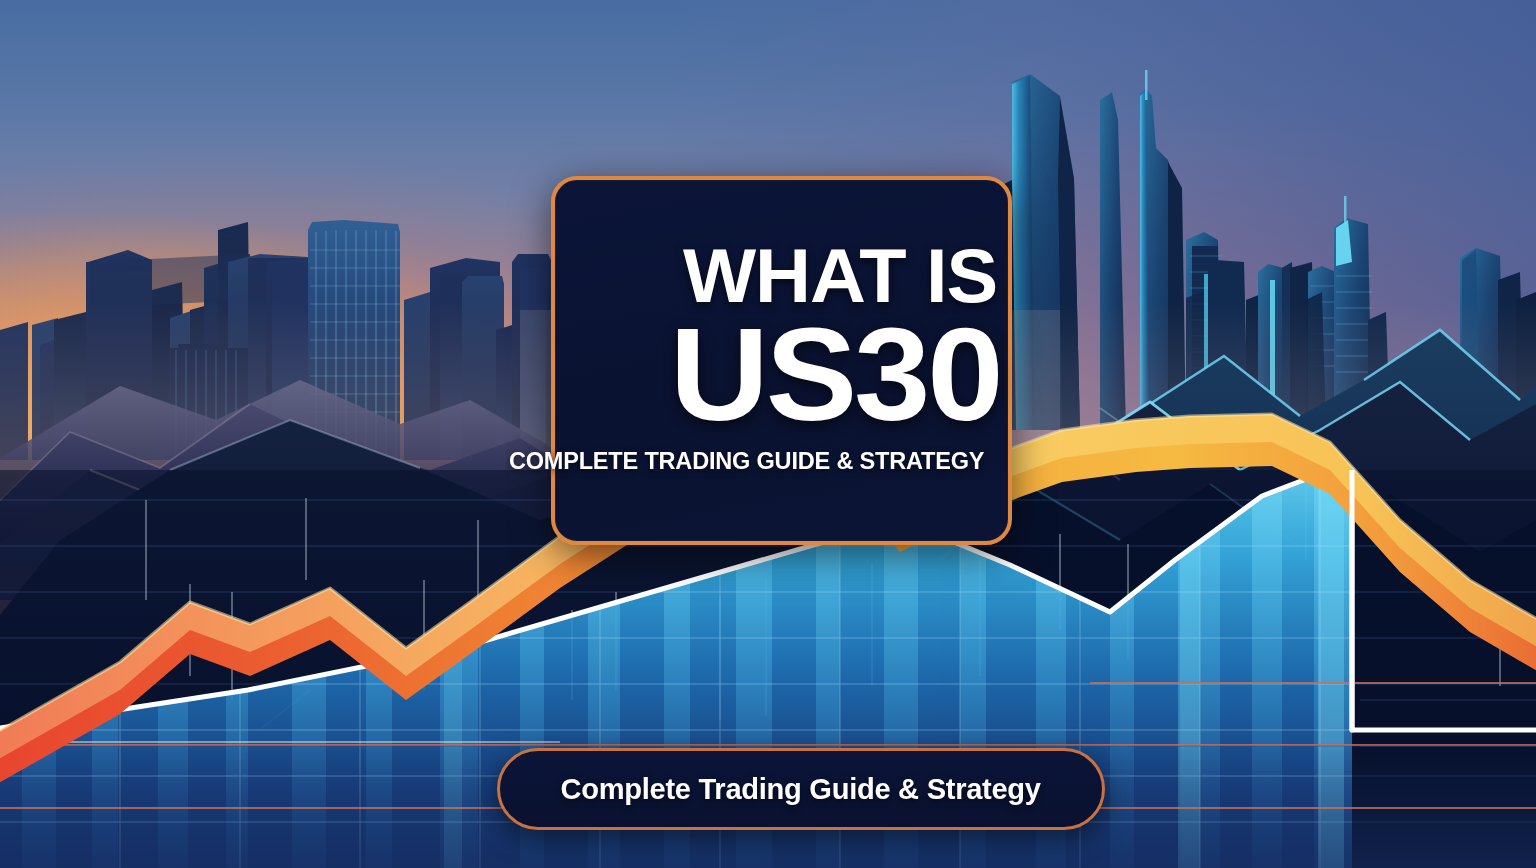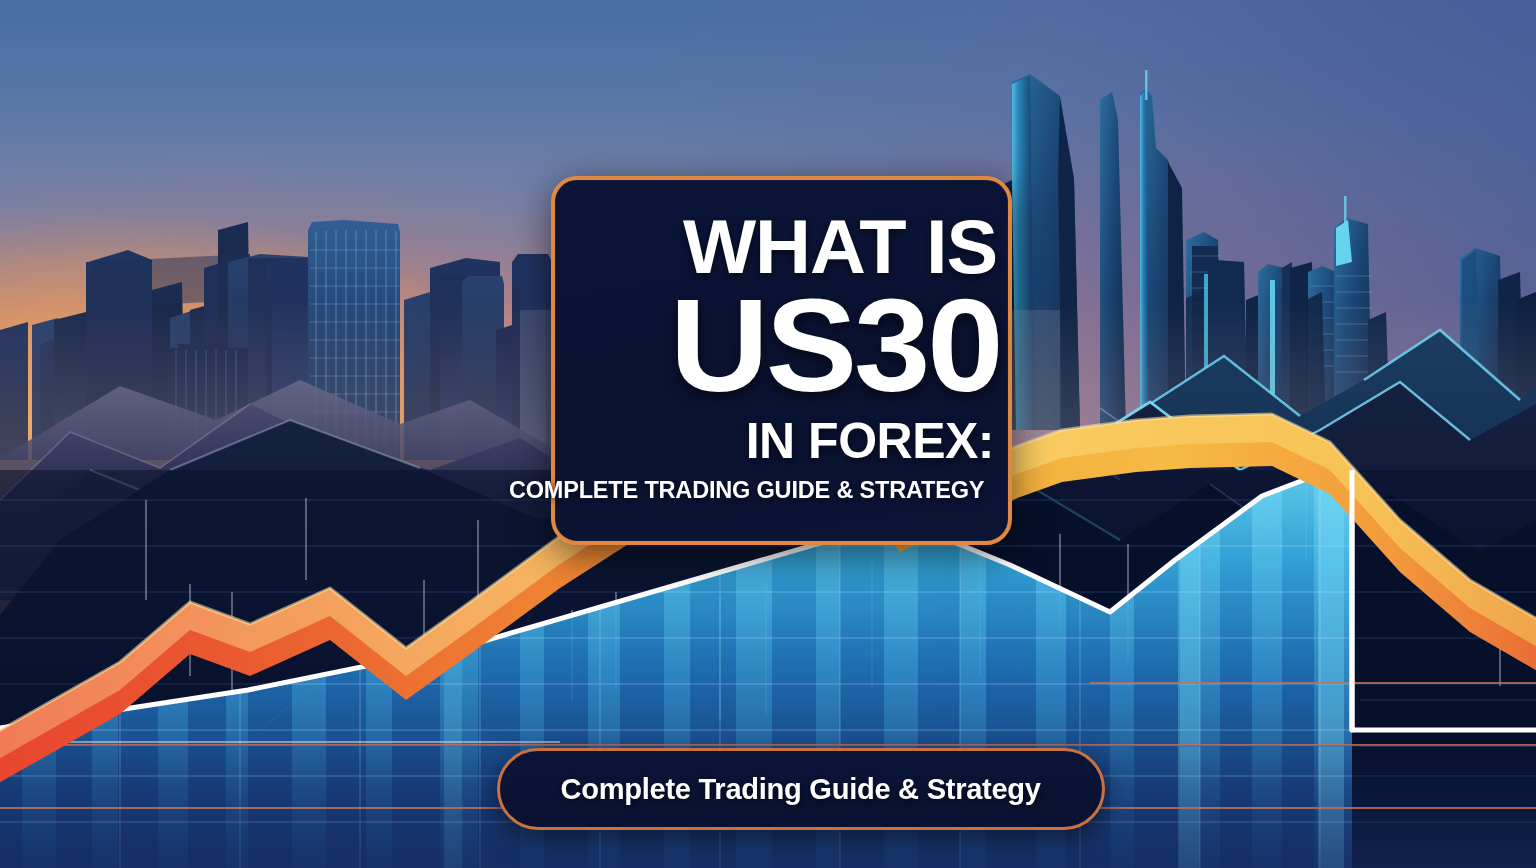--- a/index.html
+++ b/index.html
@@ -505,21 +505,20 @@
       <g opacity=".45" stroke="#3f5f9a" stroke-width="1">
         <line x1="1360" y1="700" x2="1536" y2="700"></line>
         <line x1="1360" y1="746" x2="1536" y2="746"></line>
       </g>
     </g>
   </svg>
 
   <div class="title-card">
     <div class="t-line1">WHAT IS</div>
     <div class="t-line2">US30</div>
-    <div class="t-line3">IN FOREX:</div>
     <div class="t-line4">COMPLETE TRADING GUIDE &amp; STRATEGY</div>
   </div>
 
   <div class="banner">
     <span class="banner-text">Complete Trading Guide &amp; Strategy</span>
   </div>
 
 </div>
 
 </body></html>

